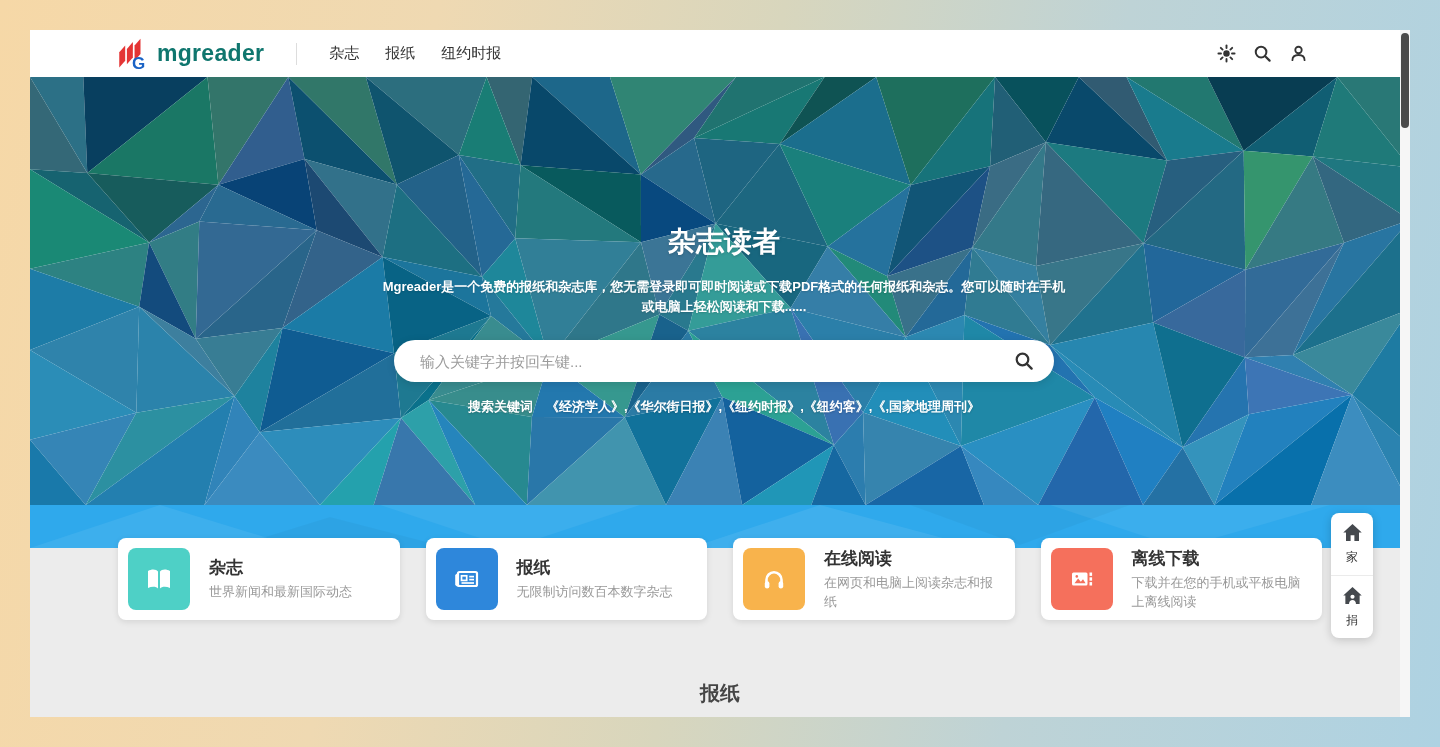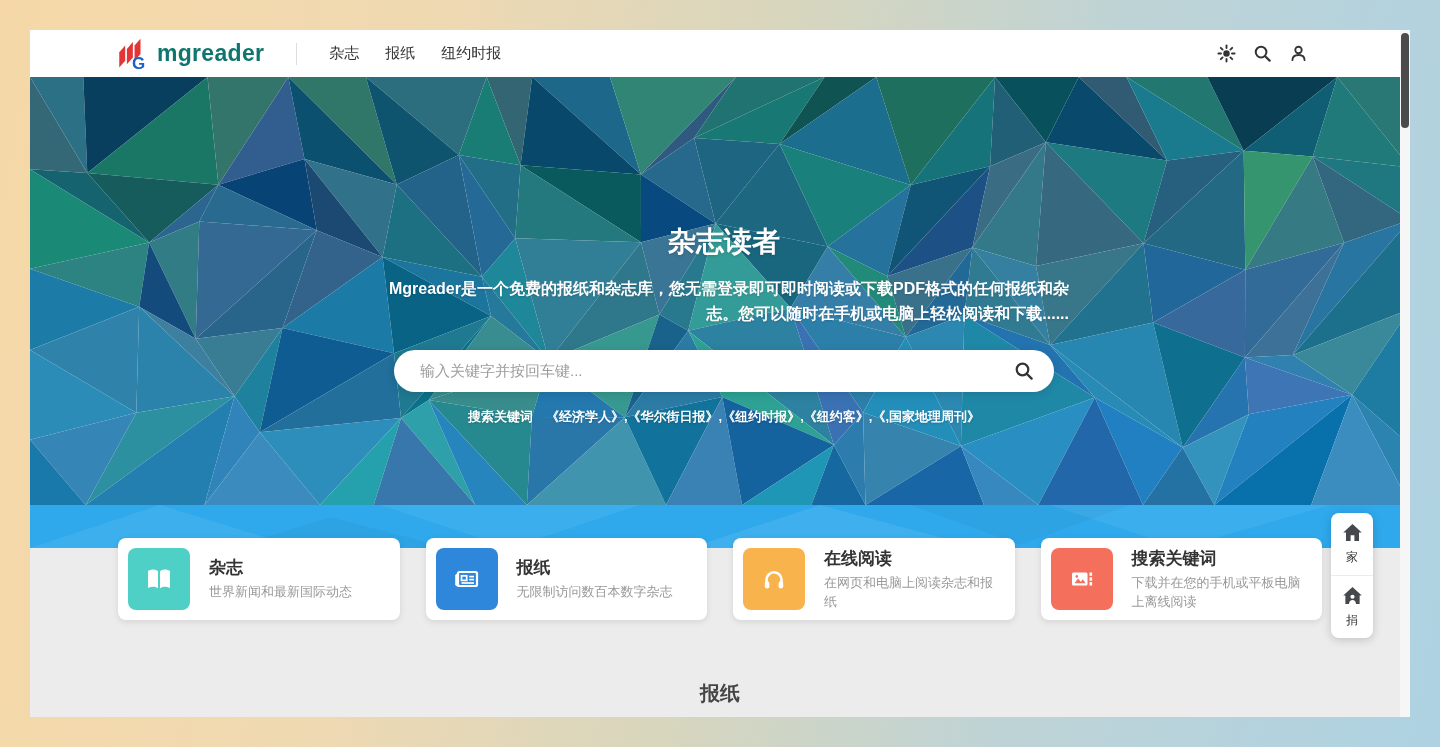--- a/index.html
+++ b/index.html
@@ -27,21 +27,21 @@
   .nav-icons { margin-left:auto; display:flex; align-items:center; gap:13px; }
   .icon-btn { background:none; border:none; padding:2px; cursor:pointer; display:flex; align-items:center; }
 
   
   .hero { position:relative; height:471px; overflow:hidden; }
   .hero-mesh { position:absolute; left:0; top:0; width:100%; height:428px; display:block; }
   .hero-band { position:absolute; left:0; bottom:0; width:100%; height:43px; }
   .hero-band svg { position:absolute; inset:0; width:100%; height:100%; }
   .hero-content { position:relative; z-index:2; text-align:center; color:#fff; padding-top:146px;padding-left:8px; }
   .hero-title { font-size:28px; font-weight:bold; margin-bottom:16px; text-shadow:0 1px 3px rgba(0,0,0,.18); }
-  .hero-desc { width:690px; margin:0 auto 23px; font-size:16px; line-height:1.55; font-weight:600; text-shadow:0 1px 2px rgba(0,0,0,.15);text-align:right; }
+  .hero-desc { width:690px; margin:0 auto 23px; font-size:13px; line-height:1.55; font-weight:600; text-shadow:0 1px 2px rgba(0,0,0,.15); }
   .searchbar {
     width:660px; height:42px; margin:16px auto; background:#fff; border-radius:21px;
     display:flex; align-items:center; box-shadow:0 2px 8px rgba(0,0,0,.12);
   }
   .searchbar input {
     flex:1; border:none; outline:none; background:transparent;
     padding-left:26px; font-size:15px; color:#333; font-family:inherit;
   }
   .searchbar input::placeholder { color:#9b9b9b; }
   .search-submit { background:none; border:none; padding:0 20px; cursor:pointer; display:flex; align-items:center; }
@@ -374,21 +374,21 @@
           <svg width="32" height="32" viewBox="0 0 32 32">
             <rect x="6" y="9.5" width="15.5" height="13" rx="1.5" fill="#fff"></rect>
             <path d="M8.5 20.2 l3.6-4.6 2.7 3.2 2.2-2.6 2.6 4 z" fill="#f5705c"></path>
             <circle cx="10.8" cy="13.4" r="1.3" fill="#f5705c"></circle>
             <rect x="23.5" y="9.5" width="2.6" height="3.4" fill="#fff"></rect>
             <rect x="23.5" y="14.3" width="2.6" height="3.4" fill="#fff"></rect>
             <rect x="23.5" y="19.1" width="2.6" height="3.4" fill="#fff"></rect>
           </svg>
         </div>
         <div class="card-text">
-          <div class="card-title">搜索关键词</div>
+          <div class="card-title">离线下载</div>
           <div class="card-sub">下载并在您的手机或平板电脑上离线阅读</div>
         </div>
       </div>
 
     </div>
     <h2 class="section-heading">报纸</h2>
   </section>
 
   <div class="float-menu">
     <a class="float-item">

